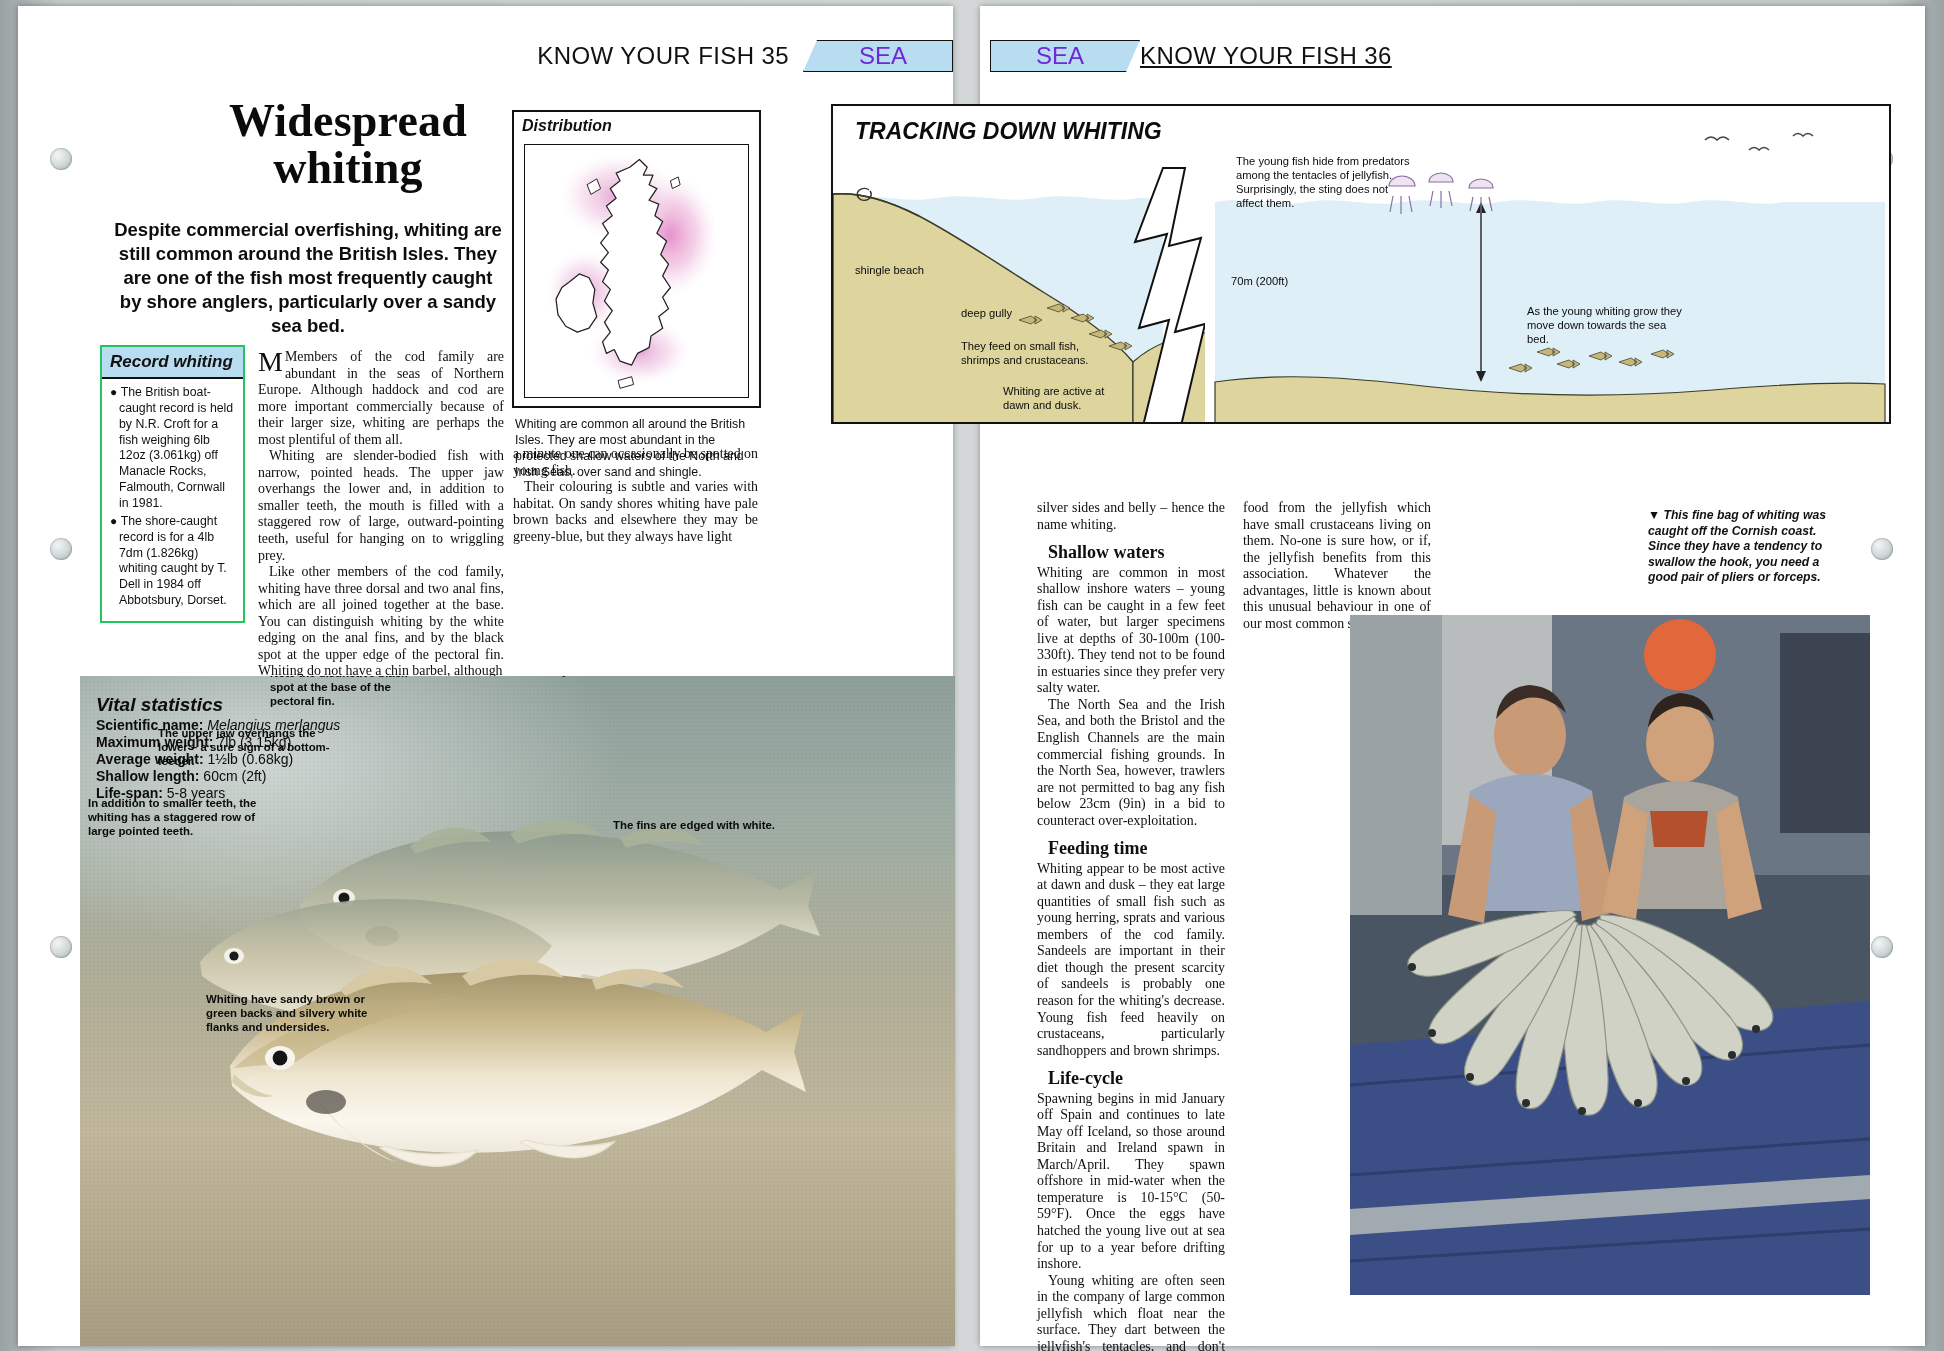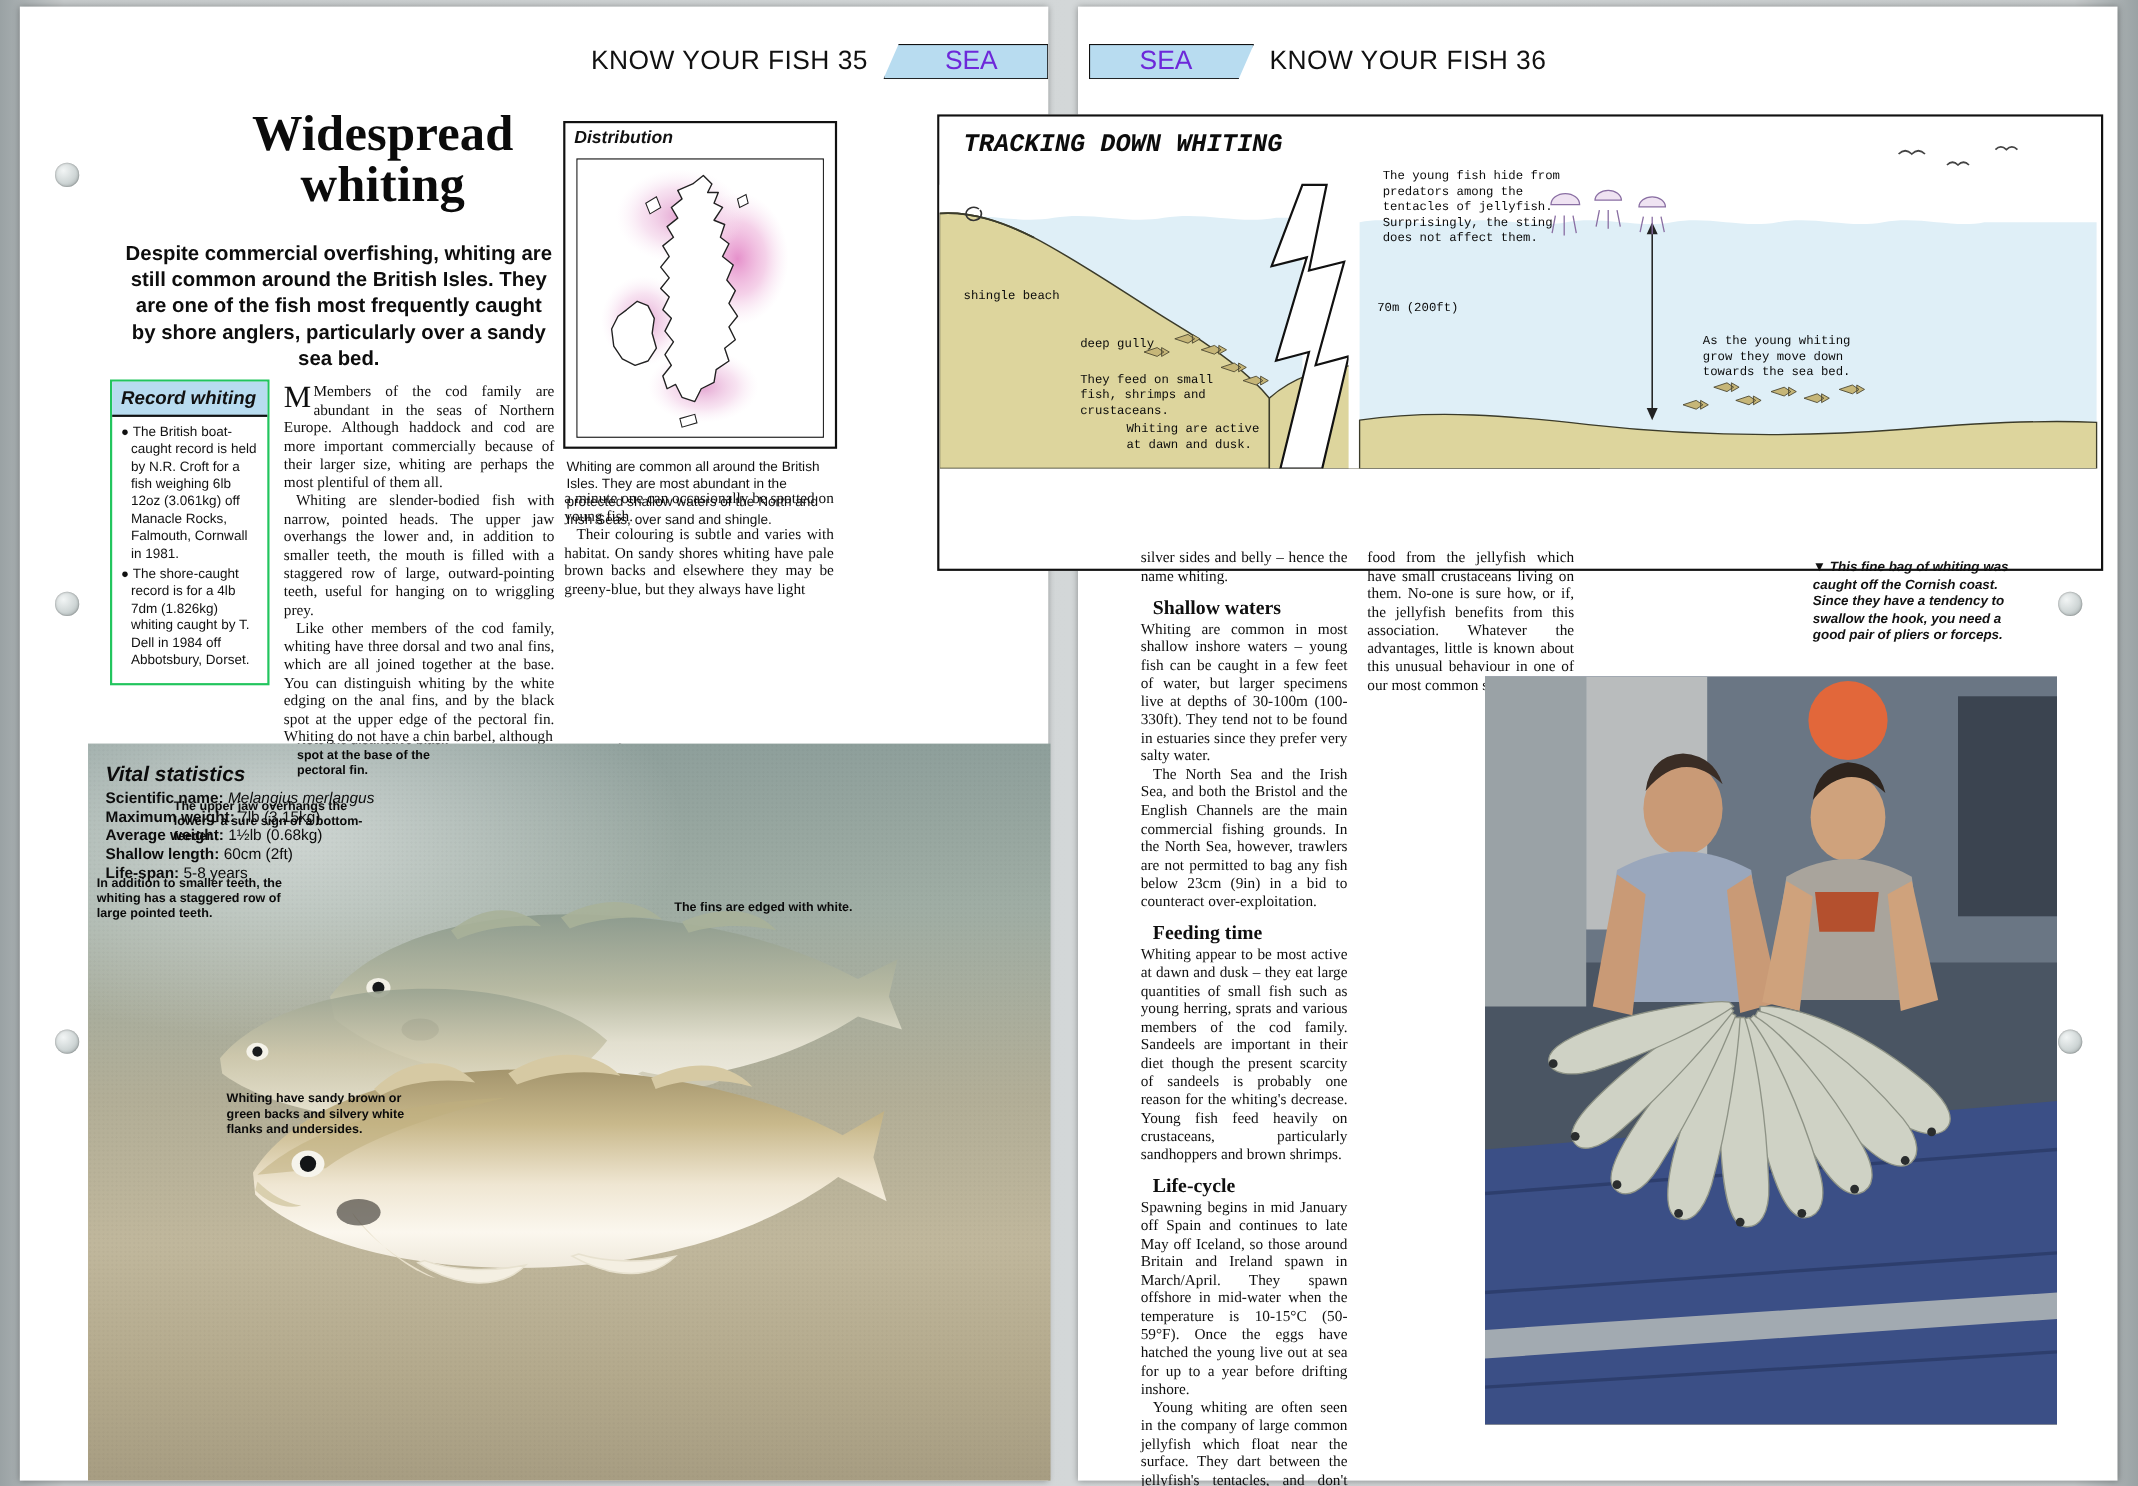--- a/index.html
+++ b/index.html
@@ -84,22 +84,22 @@
   #fish-mid   { left: 100px; top: 190px; width: 380px; height: 180px; }
   #fish-front { left: 120px; top: 230px; width: 620px; height: 320px; }
 
   #scalebox { position: absolute; right: 14px; bottom: 14px; width: 252px; height: 150px;
               background: #fff; border: 1.5px solid #111; z-index: 5; }
   #scalebox .sb-row { position: absolute; font-size: 11.5px; color: #111; }
   #sb-l1 { right: 10px; top: 86px; }
   #sb-l2 { right: 10px; top: 124px; }
 
   
-  #track { position: absolute; left: 852px; top: 104px; width: 1060px; height: 415px;
-           border: 2px solid #111; background: #fff; overflow: hidden; font-family: Liberation Mono, monospace; }
+  #track { position: absolute; left: 831px; top: 104px; width: 1060px; height: 320px;
+           border: 2px solid #111; background: #fff; overflow: hidden; }
   #track-title { position: absolute; left: 22px; top: 12px; font-style: italic; font-weight: bold;
                  font-size: 23px; color: #0c0c0c; z-index: 6; }
   .tlabel { position: absolute; font-size: 11.2px; line-height: 1.26; color: #0b0b0b; z-index: 7; }
 
   #rcol-1 { left: 1037px; top: 500px; width: 188px; }
   #rcol-2 { left: 1243px; top: 500px; width: 188px; }
   #photo-cap { position: absolute; left: 1648px; top: 508px; width: 192px;
                font-size: 12.2px; font-weight: bold; font-style: italic; line-height: 1.28; color: #111; }
   #photo { position: absolute; left: 1350px; top: 615px; width: 520px; height: 680px; overflow: hidden;
            background: linear-gradient(180deg,#6c7886 0%, #4a5563 20%, #3b4450 45%, #2f3742 100%); }
@@ -266,21 +266,21 @@
     </div>
   </div>
 
   <div class="sheet" id="sheet-right">
     <div class="punch" style="right:32px;top:142px;"></div>
     <div class="punch" style="right:32px;top:532px;"></div>
     <div class="punch" style="right:32px;top:930px;"></div>
 
     <div class="hdr" style="left:0px;">
       <div class="tab left-slant" style="margin-left:10px;">SEA</div>
-      <div class="hdr-text" style="margin-left:14px;">KNOW YOUR FISH 36</div>
+      <div class="hdr-text" style="text-decoration:underline;">KNOW YOUR FISH 36</div>
     </div>
   </div>
 
   <div id="track">
     <svg viewBox="0 0 1060 320" width="1060" height="320" preserveAspectRatio="none">
       <rect x="0" y="0" width="1060" height="320" fill="#ffffff"></rect>
 
       <path d="M0 62 L1060 62 L1060 320 L0 320 Z" fill="#ffffff"></path>
 
       <path d="M0 62 L350 62 L350 320 L0 320 Z" fill="#ffffff"></path>

